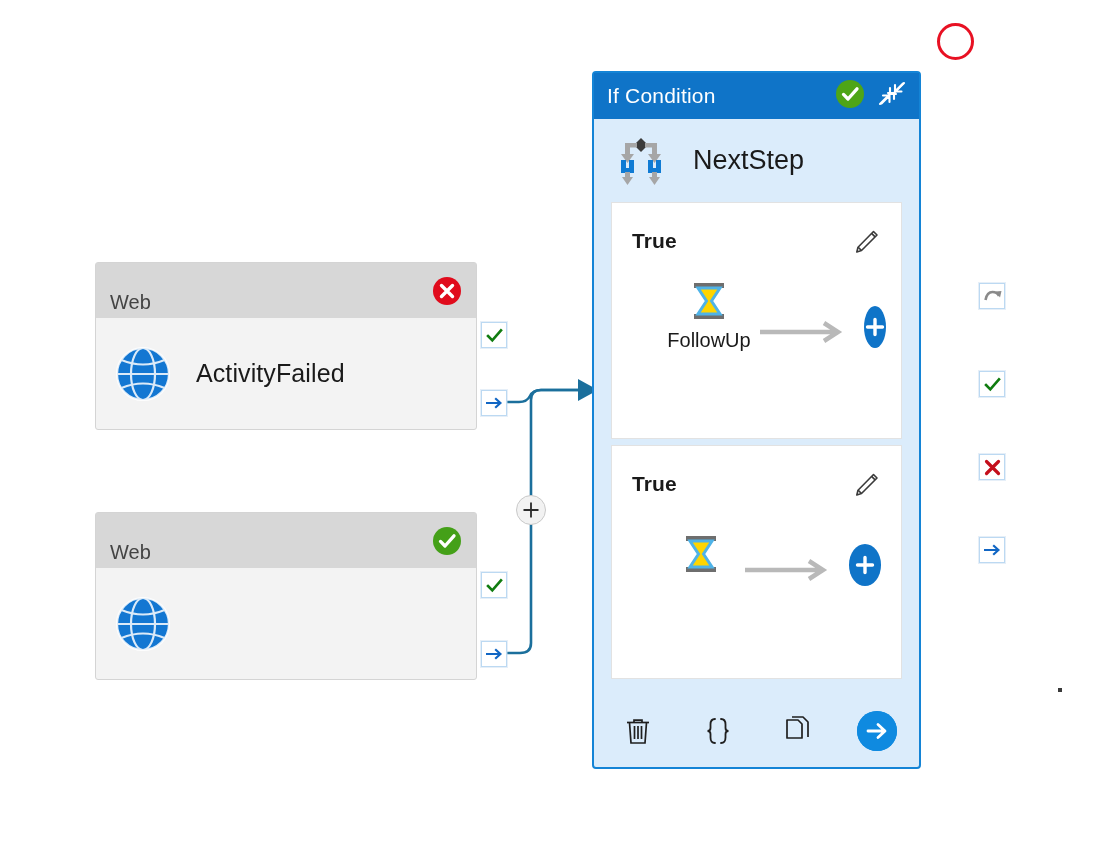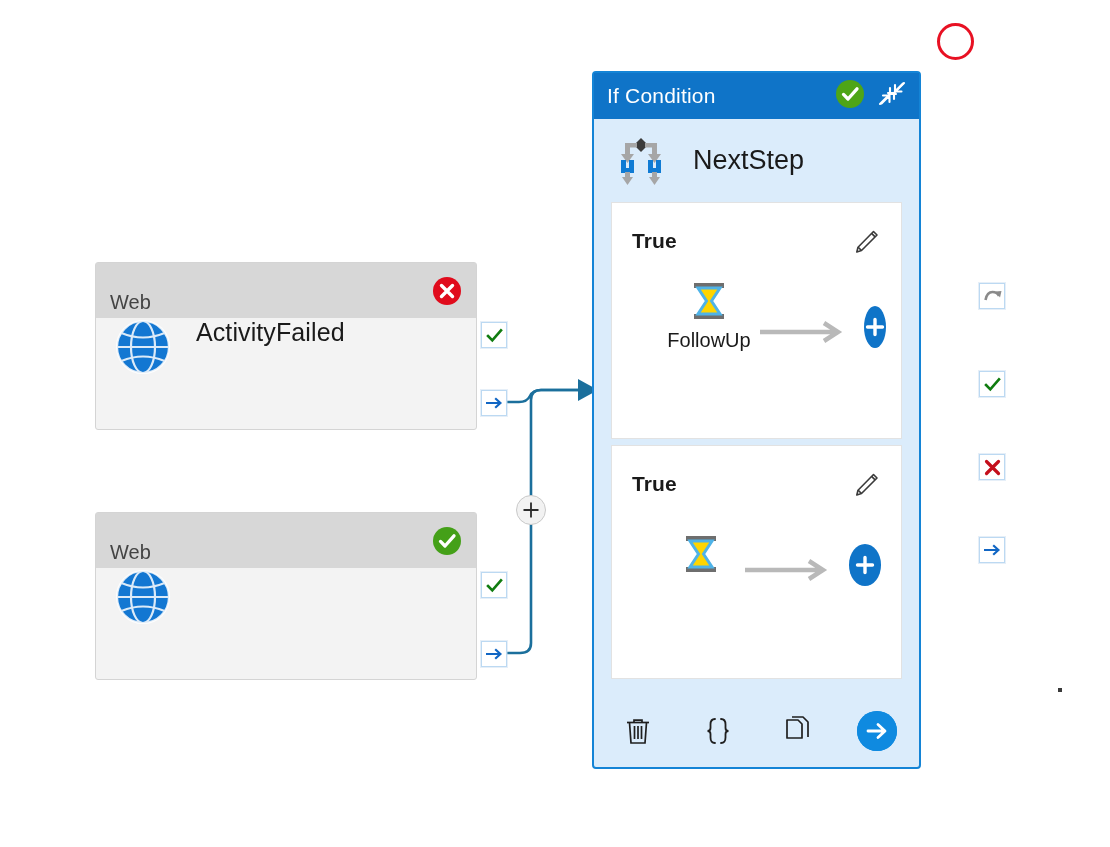--- a/index.html
+++ b/index.html
@@ -48,20 +48,21 @@
     position: absolute;
     right: 14px;
     top: 50%;
     transform: translateY(-50%);
     width: 30px;
     height: 30px;
   }
   .act-card-body {
     height: 111px;
     display: flex;
+    align-items: center;
     padding-left: 18px;
     box-sizing: border-box;
   }
   .act-card-icon {
     width: 58px;
     height: 58px;
     flex: 0 0 58px;
   }
   .act-card-label {
     margin-left: 24px;

